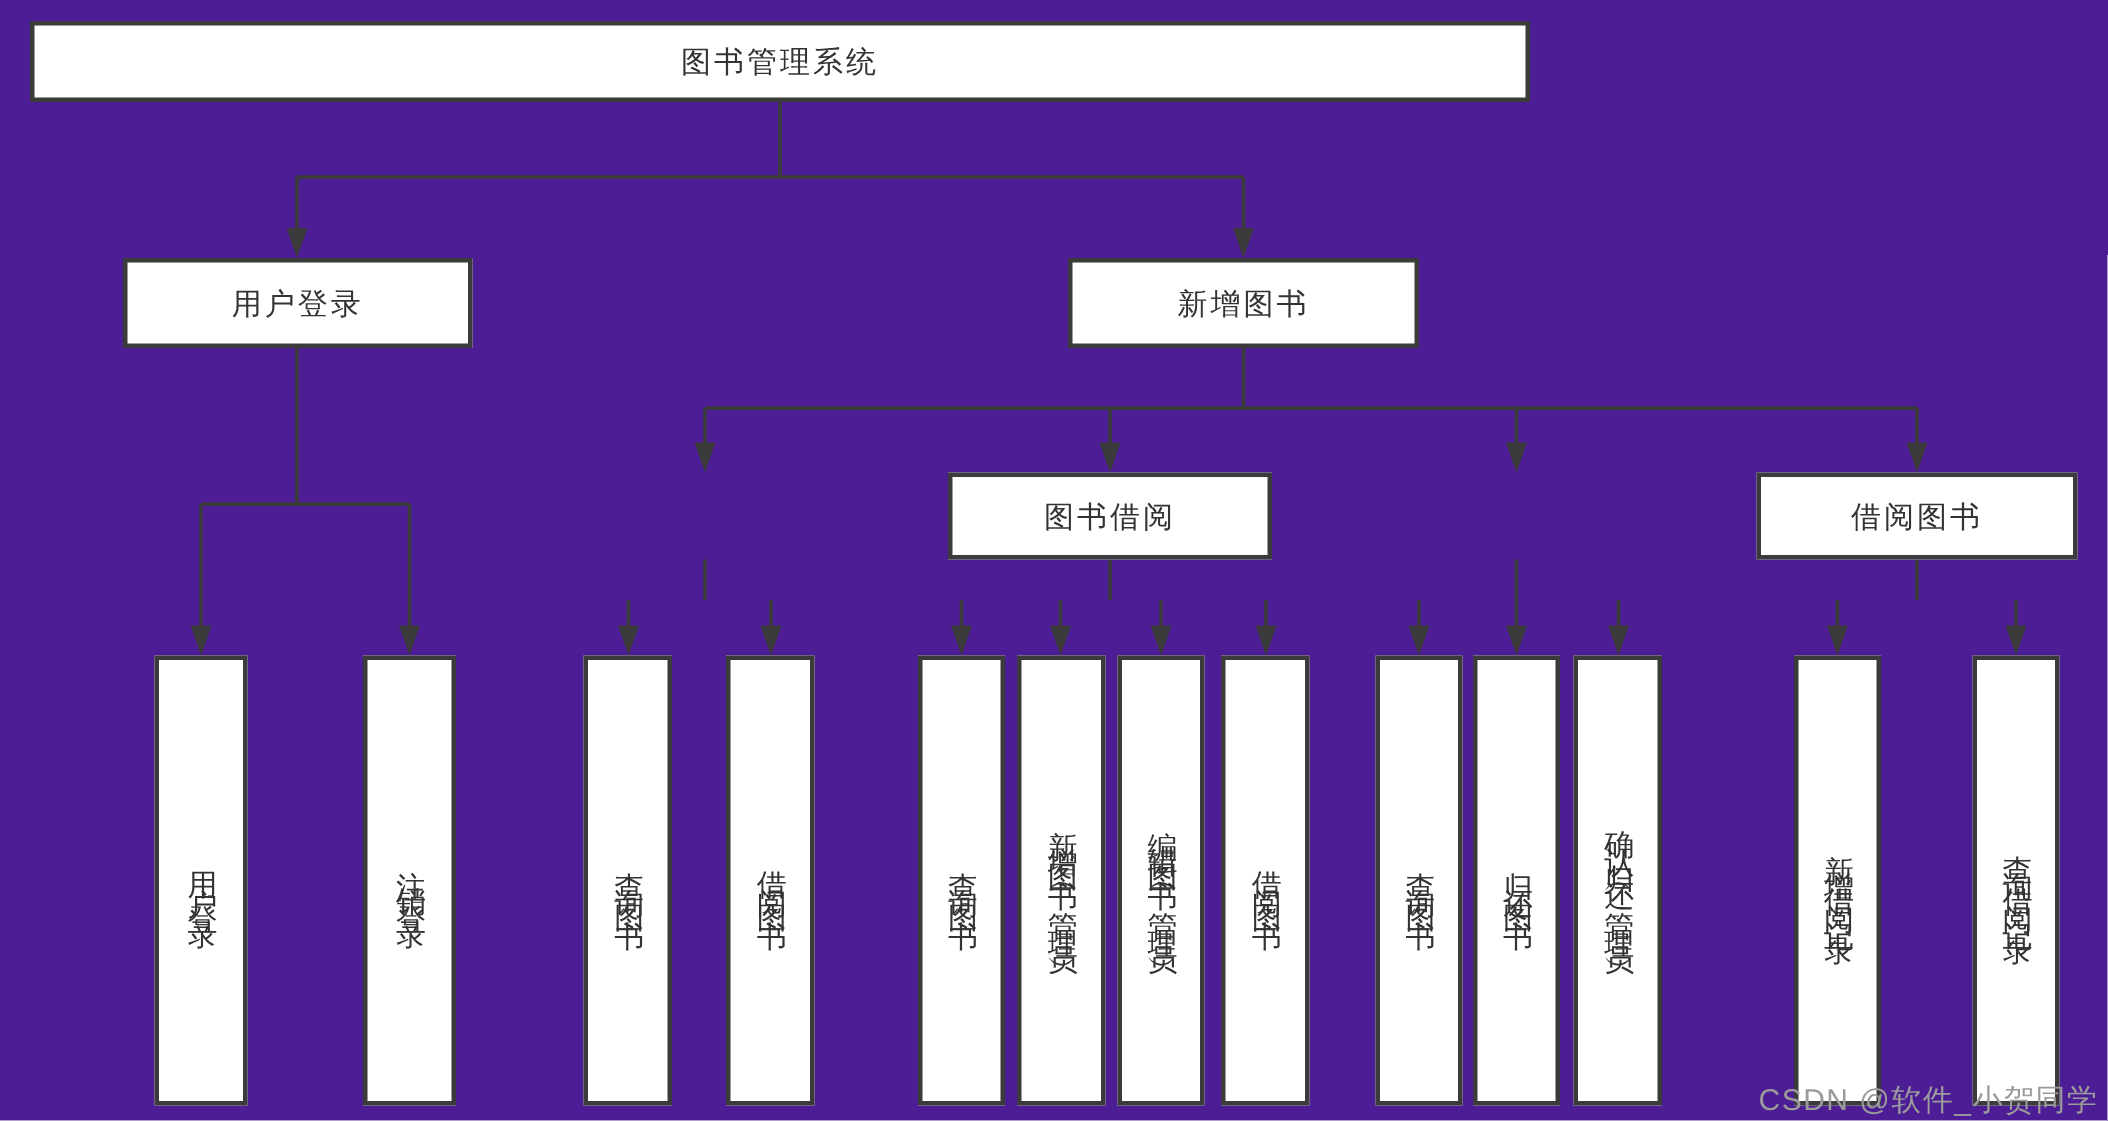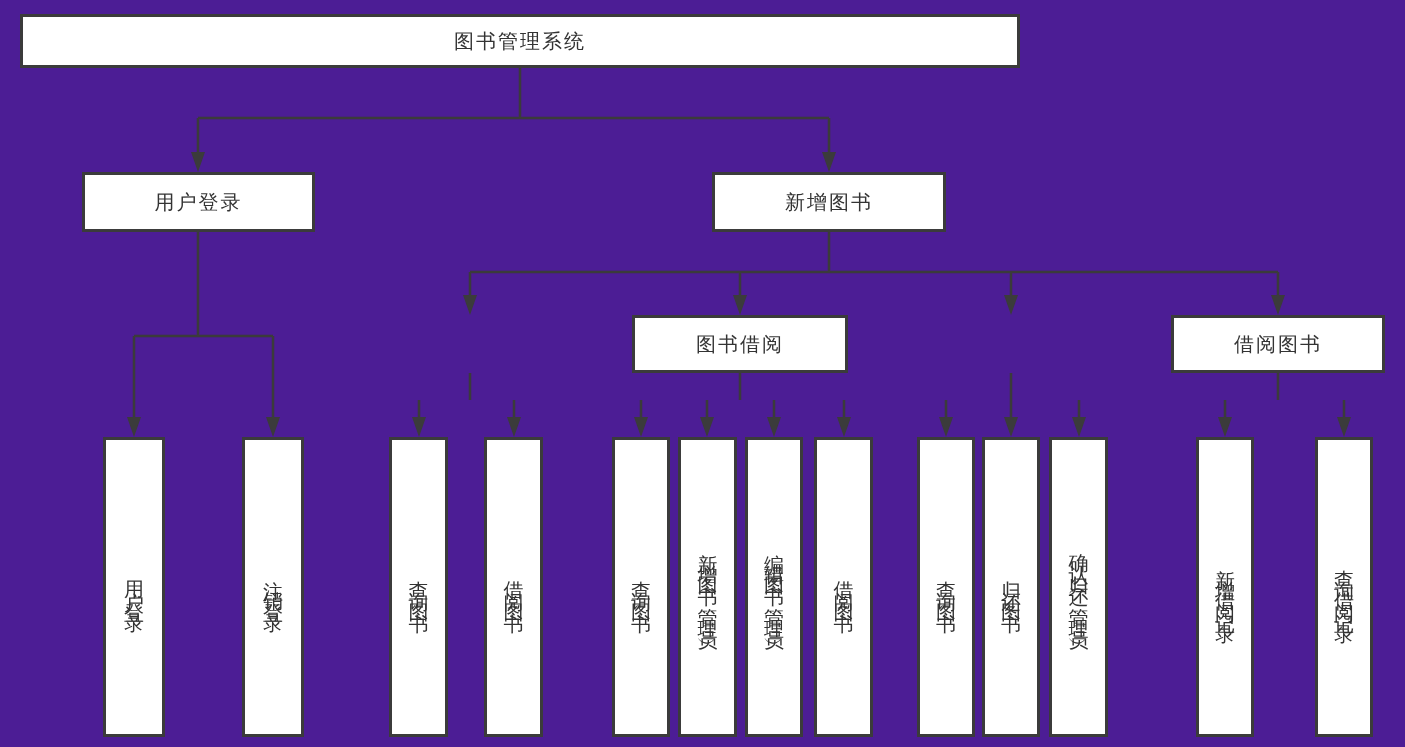--- a/index.html
+++ b/index.html
@@ -131,13 +131,14 @@
     <span>确认归还（管理员）</span>
   </div>
 
   <div class="box v leaf" style="left:1196px;width:58px">
     <span>新增借阅记录</span>
   </div>
   <div class="box v leaf" style="left:1315px;width:58px">
     <span>查询借阅记录</span>
   </div>
 
+  <div class="watermark">CSDN @软件_小贺同学</div>
 </div>
 
 </body></html>

